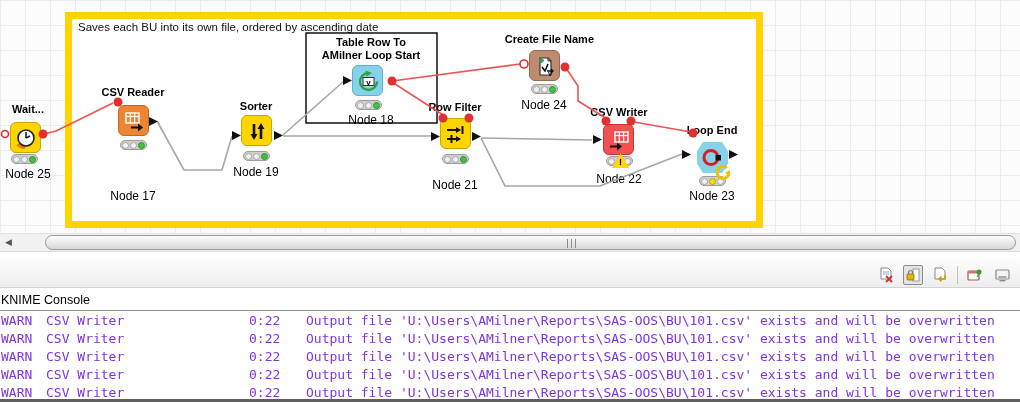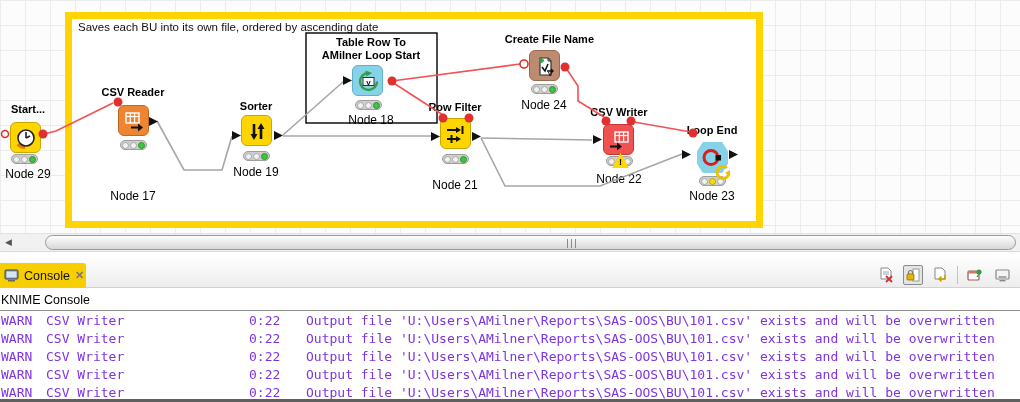--- a/index.html
+++ b/index.html
@@ -65,35 +65,35 @@
 </style>
 </head>
 <body>
 
 <div class="canvas">
 
   <div class="annotation">
     <div class="annotation-text">Saves each BU into its own file, ordered by ascending date</div>
   </div>
 
-  <div class="node-title" style="left:0px;top:103px;width:56px;">Start...</div>
+  <div class="node-title" style="left:0px;top:103px;width:56px;">Wait...</div>
   <div class="node-icon" style="left:10px;top:122px;background:#FFD500;border:1px solid #c9a600;">
     <svg class="node-svg" viewBox="0 0 31 31">
       <path d="M7 21 A9 9 0 0 0 14 24" stroke="#E87817" stroke-width="4" fill="none"></path>
       <circle cx="15" cy="15" r="8" fill="#fff" stroke="#222" stroke-width="1.6"></circle>
       <line x1="15" y1="15" x2="15" y2="9" stroke="#222" stroke-width="1.6"></line>
       <line x1="15" y1="15" x2="19" y2="13" stroke="#222" stroke-width="1.6"></line>
     </svg>
   </div>
   <div class="lights" style="left:11px;top:154px;">
     <i class="dot"></i>
       <i class="dot"></i>
       <i class="dot green"></i>
   </div>
-  <div class="node-label" style="left:0px;top:167px;width:56px;">Node 29</div>
+  <div class="node-label" style="left:0px;top:167px;width:56px;">Node 25</div>
 
   <div class="node-title" style="left:93px;top:86px;width:80px;">CSV Reader</div>
   <div class="node-icon" style="left:118px;top:105px;background:#EE8533;border:1px solid #c2671e;">
     <svg class="node-svg" viewBox="0 0 31 31">
       <rect x="7" y="7" width="13" height="10" fill="none" stroke="#fff" stroke-width="1.4"></rect>
       <line x1="7" y1="10.5" x2="20" y2="10.5" stroke="#fff" stroke-width="1.2"></line>
       <line x1="11.3" y1="7" x2="11.3" y2="17" stroke="#fff" stroke-width="1.2"></line>
       <line x1="15.6" y1="7" x2="15.6" y2="17" stroke="#fff" stroke-width="1.2"></line>
       <line x1="12" y1="21.5" x2="20" y2="21.5" stroke="#111" stroke-width="2"></line>
       <path d="M19 17.5 L24 21.5 L19 25.5 Z" fill="#111"></path>
@@ -263,29 +263,20 @@
 </div>
 
 <div class="hscroll">
   <div class="larrow">◀</div>
   <div class="thumb">
     <div class="grip"></div>
   </div>
 </div>
 
 <div class="tabbar">
-  <div class="console-tab">
-    <svg width="15" height="13" viewBox="0 0 15 13">
-      <rect x="1" y="1" width="13" height="9" rx="1" fill="#7A9BC0" stroke="#444" stroke-width="1"></rect>
-      <rect x="2.5" y="2.5" width="10" height="6" fill="#D9E6F2"></rect>
-      <rect x="4" y="11" width="7" height="1.5" fill="#666"></rect>
-    </svg>
-    <span class="tab-label">Console</span>
-    <span class="close">✕</span>
-  </div>
   <div class="tab-toolbar">
     <div class="tbtn">
       <svg width="15" height="16" viewBox="0 0 15 16">
         <path d="M2 1 L9 1 L12 4 L12 12 L2 12 Z" fill="#fff" stroke="#888" stroke-width="1"></path>
         <line x1="4" y1="5" x2="10" y2="5" stroke="#9aa7c0" stroke-width="1"></line>
         <line x1="4" y1="7" x2="10" y2="7" stroke="#9aa7c0" stroke-width="1"></line>
         <path d="M7 9 L13 15 M13 9 L7 15" stroke="#C33" stroke-width="1.8"></path>
       </svg>
     </div>
     <div class="tbtn pressed">

